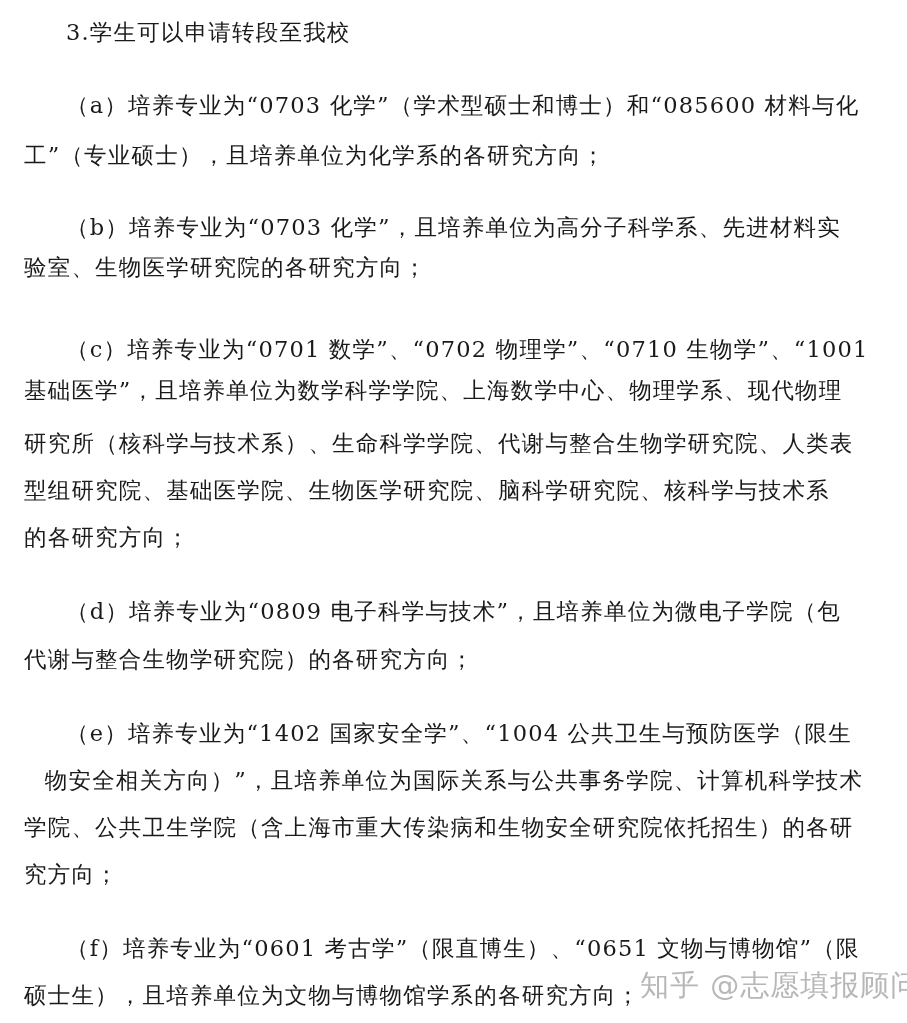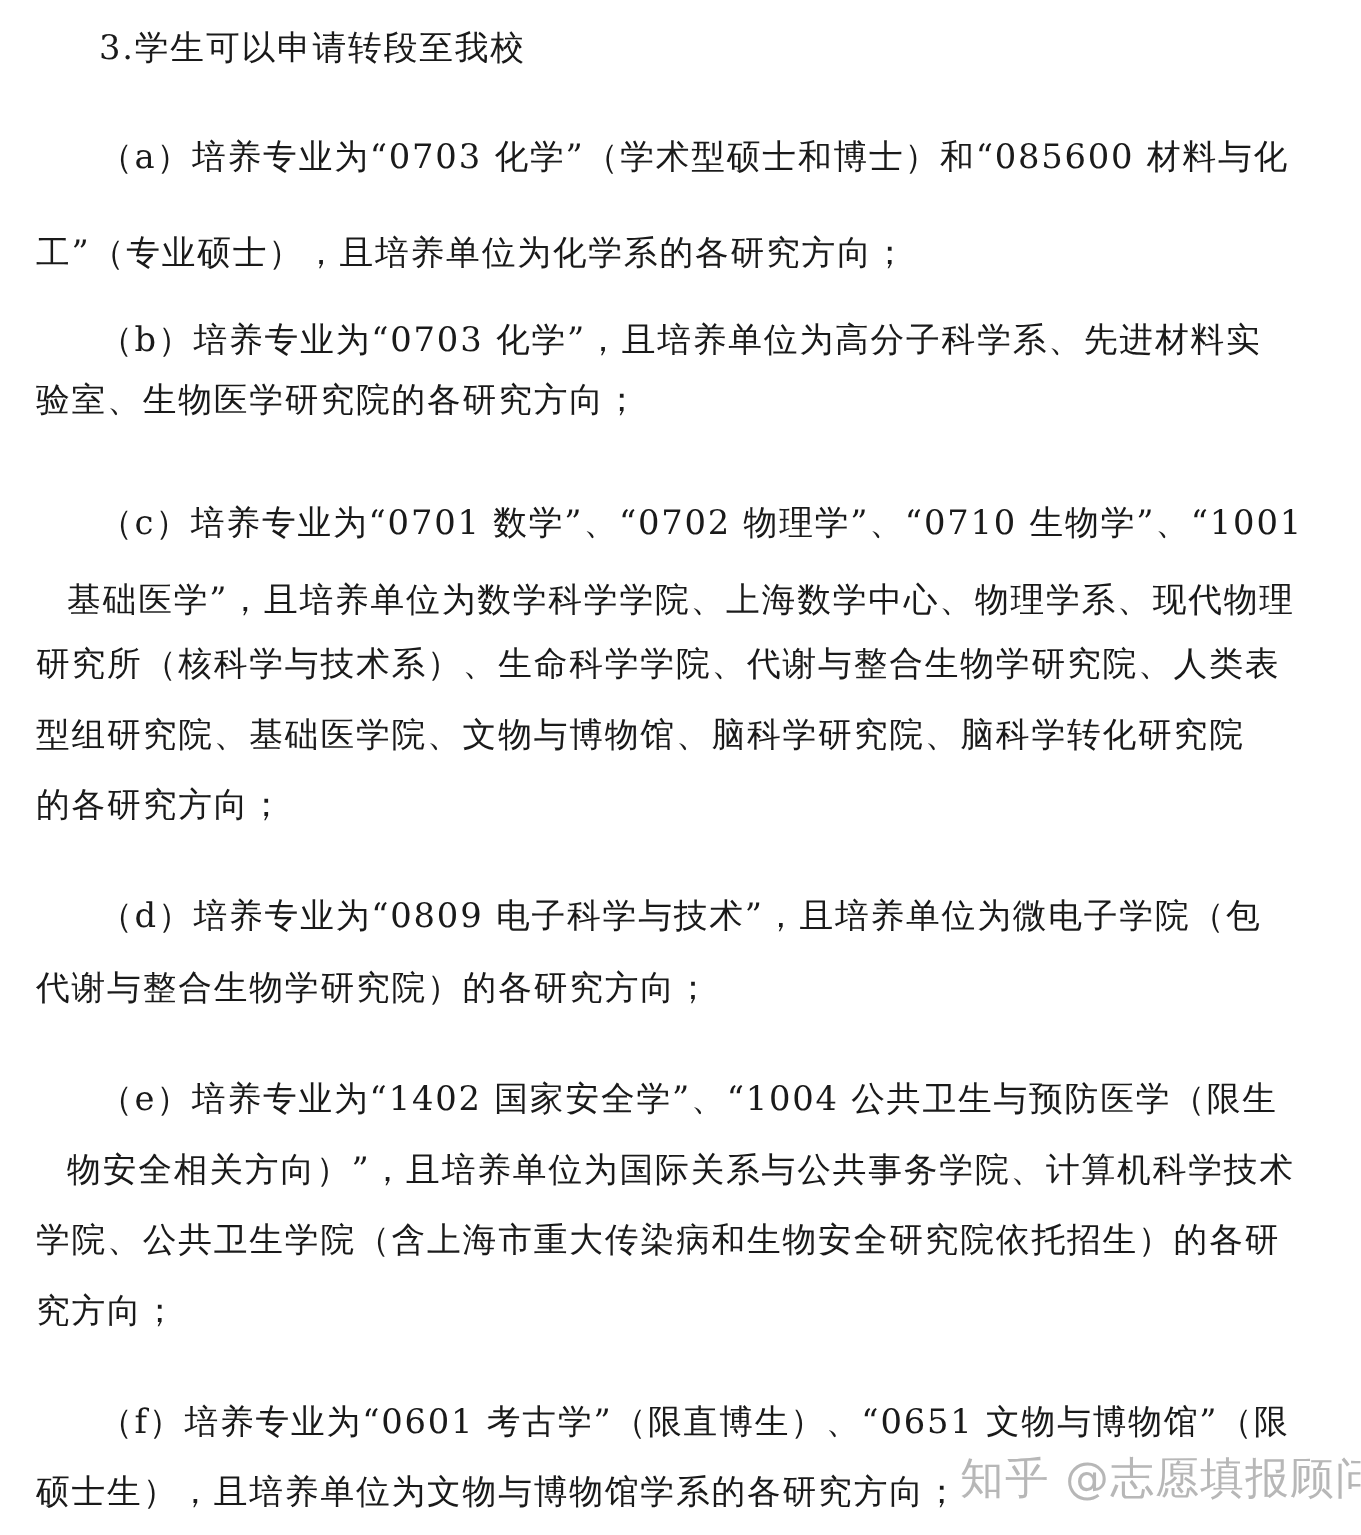--- a/index.html
+++ b/index.html
@@ -47,33 +47,33 @@
   </style>
 </head>
 <body>
 
 <div class="page">
 
   <div class="line heading" style="top:17px;">3.学生可以申请转段至我校</div>
 
   <div>
     <div class="line indent" style="top:90px;">（a）培养专业为“0703 化学”（学术型硕士和博士）和“085600 材料与化</div>
-    <div class="line" style="top:154px;">工”（专业硕士），且培养单位为化学系的各研究方向；</div>
+    <div class="line" style="top:140px;">工”（专业硕士），且培养单位为化学系的各研究方向；</div>
   </div>
 
   <div>
     <div class="line indent" style="top:212px;">（b）培养专业为“0703 化学”，且培养单位为高分子科学系、先进材料实</div>
     <div class="line" style="top:252px;">验室、生物医学研究院的各研究方向；</div>
   </div>
 
   <div>
     <div class="line indent" style="top:334px;">（c）培养专业为“0701 数学”、“0702 物理学”、“0710 生物学”、“1001</div>
-    <div class="line" style="top:385px;text-align:center;">基础医学”，且培养单位为数学科学学院、上海数学中心、物理学系、现代物理</div>
+    <div class="line" style="top:375px;">基础医学”，且培养单位为数学科学学院、上海数学中心、物理学系、现代物理</div>
     <div class="line" style="top:428px;">研究所（核科学与技术系）、生命科学学院、代谢与整合生物学研究院、人类表</div>
-    <div class="line" style="top:475px;">型组研究院、基础医学院、文物与博物馆、脑科学研究院、脑科学转化研究院</div>
+    <div class="line" style="top:475px;">型组研究院、基础医学院、生物医学研究院、脑科学研究院、核科学与技术系</div>
     <div class="line" style="top:522px;">的各研究方向；</div>
   </div>
 
   <div>
     <div class="line indent" style="top:596px;">（d）培养专业为“0809 电子科学与技术”，且培养单位为微电子学院（包</div>
     <div class="line" style="top:644px;">代谢与整合生物学研究院）的各研究方向；</div>
   </div>
 
   <div>
     <div class="line indent" style="top:718px;">（e）培养专业为“1402 国家安全学”、“1004 公共卫生与预防医学（限生</div>

